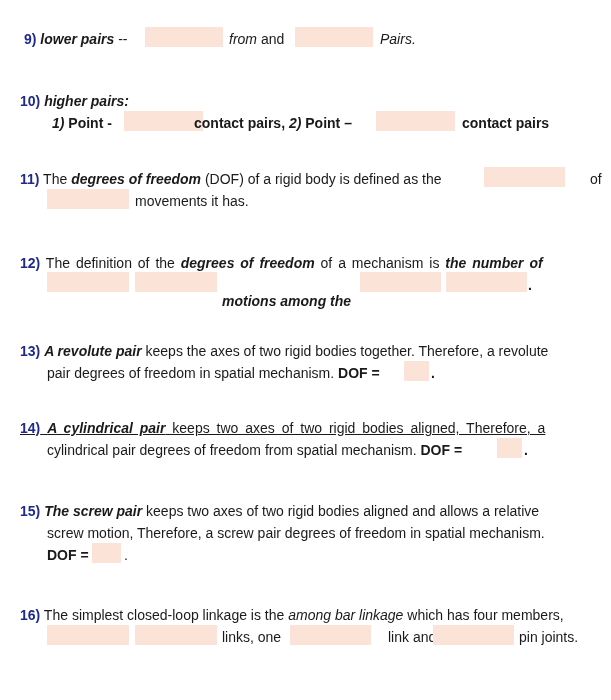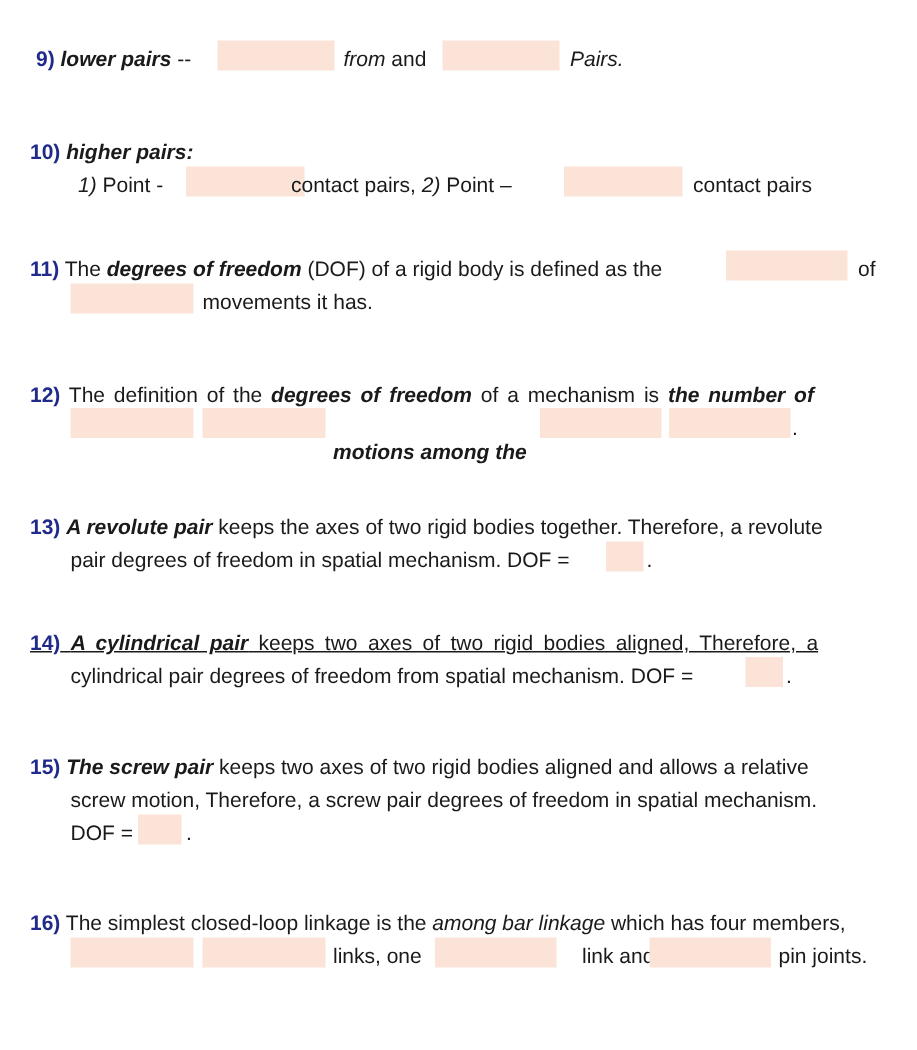--- a/index.html
+++ b/index.html
@@ -1,20 +1,20 @@
 <!DOCTYPE html>
 <html><head>
 <meta charset="utf-8">
 <style>
   html, body { margin:0; padding:0; background:#ffffff; }
   body { width:611px; height:700px; position:relative; overflow:hidden;
          font-family:"Liberation Sans", sans-serif; font-size:14px; color:#1a1a1a; }
   .num { color:#1f2a8a; font-weight:bold; }
   .bi { font-weight:bold; font-style:italic; }
-  .b { font-weight:normal; }
+  .b { font-weight:bold; }
   .i { font-style:italic; }
   .blank { position:absolute; background:#fbe3d7; height:20px; }
   .txt { position:absolute; white-space:nowrap; line-height:18px; }
 </style>
 </head>
 <body>
 
 <div>
   <div class="txt" style="left:24px;top:30px;">
     <span class="num">9)</span>
@@ -40,21 +40,21 @@
   </div>
   <div class="blank" style="left:376px;top:111px;width:79px;"></div>
   <div class="txt b" style="left:462px;top:114px;">contact pairs</div>
 </div>
 
 <div>
   <div class="txt" style="left:20px;top:170px;">
     <span class="num">11)</span><span> The </span><span class="bi">degrees of freedom</span><span> (DOF) of a rigid body is defined as the</span>
   </div>
   <div class="blank" style="left:484px;top:167px;width:81px;"></div>
-  <div class="txt" style="left:572px;top:170px;">of</div>
+  <div class="txt" style="left:590px;top:170px;">of</div>
   <div class="blank" style="left:47px;top:189px;width:82px;"></div>
   <div class="txt" style="left:135px;top:192px;">movements it has.</div>
 </div>
 
 <div>
   <div class="txt" style="left:20px;top:254px;word-spacing:2px;">
     <span class="num">12)</span><span> The definition of the </span><span class="bi">degrees of freedom</span><span> of a mechanism is </span><span class="bi">the number of</span>
   </div>
   <div class="blank" style="left:47px;top:272px;width:82px;"></div>
   <div class="blank" style="left:135px;top:272px;width:82px;"></div>

